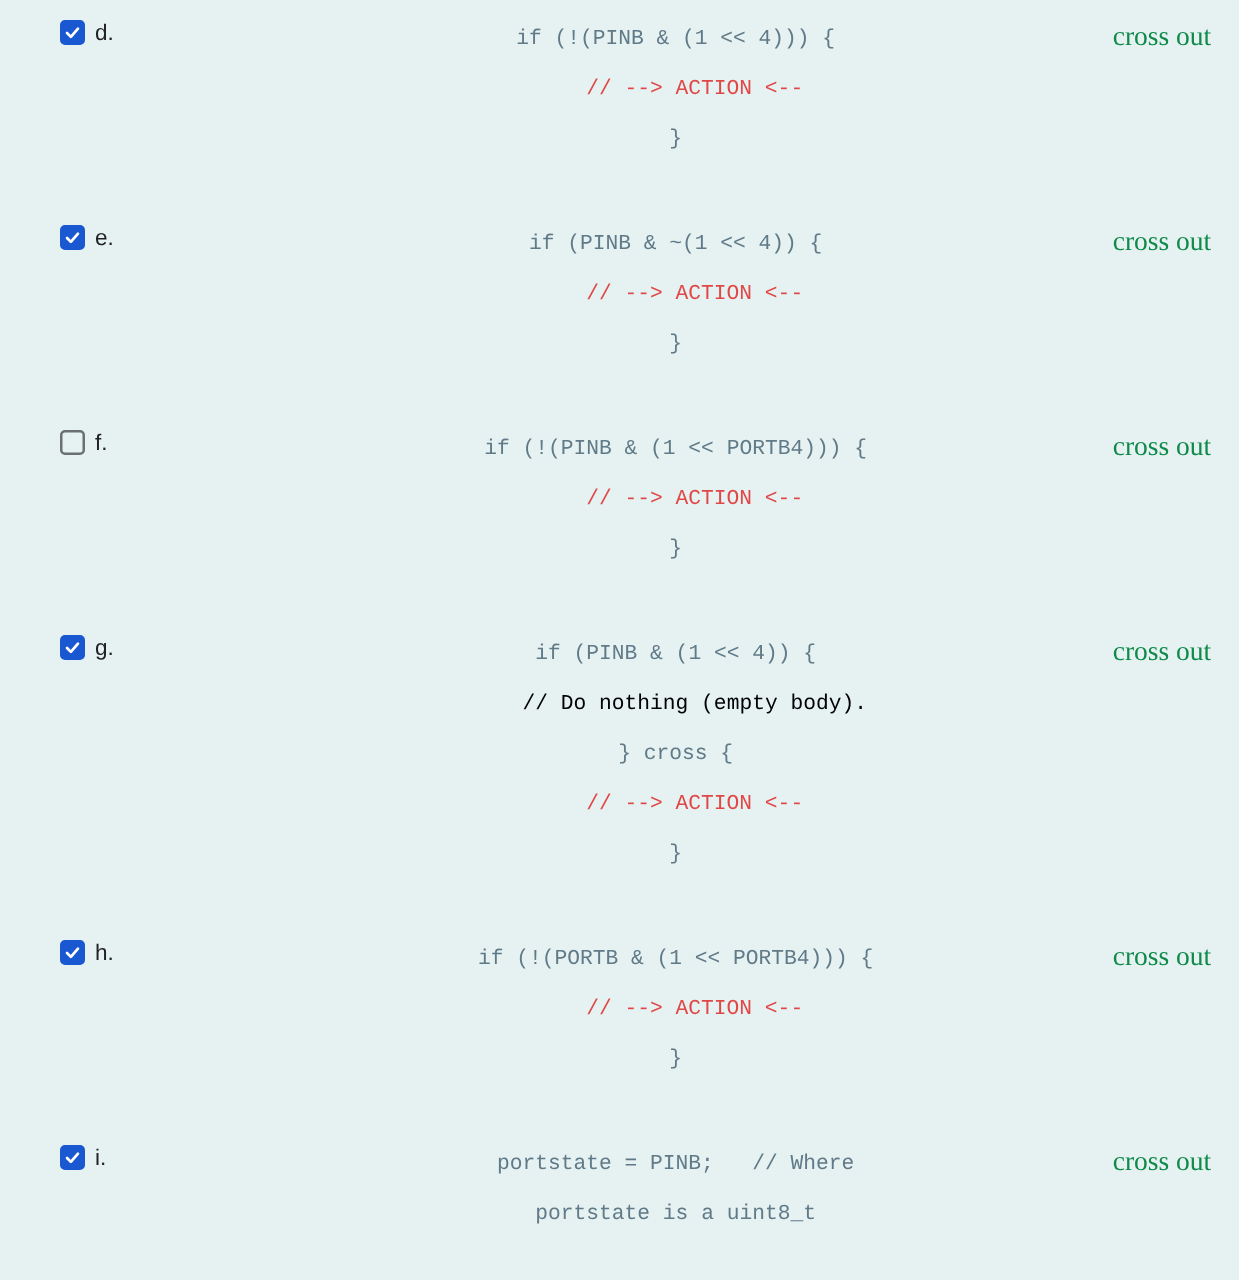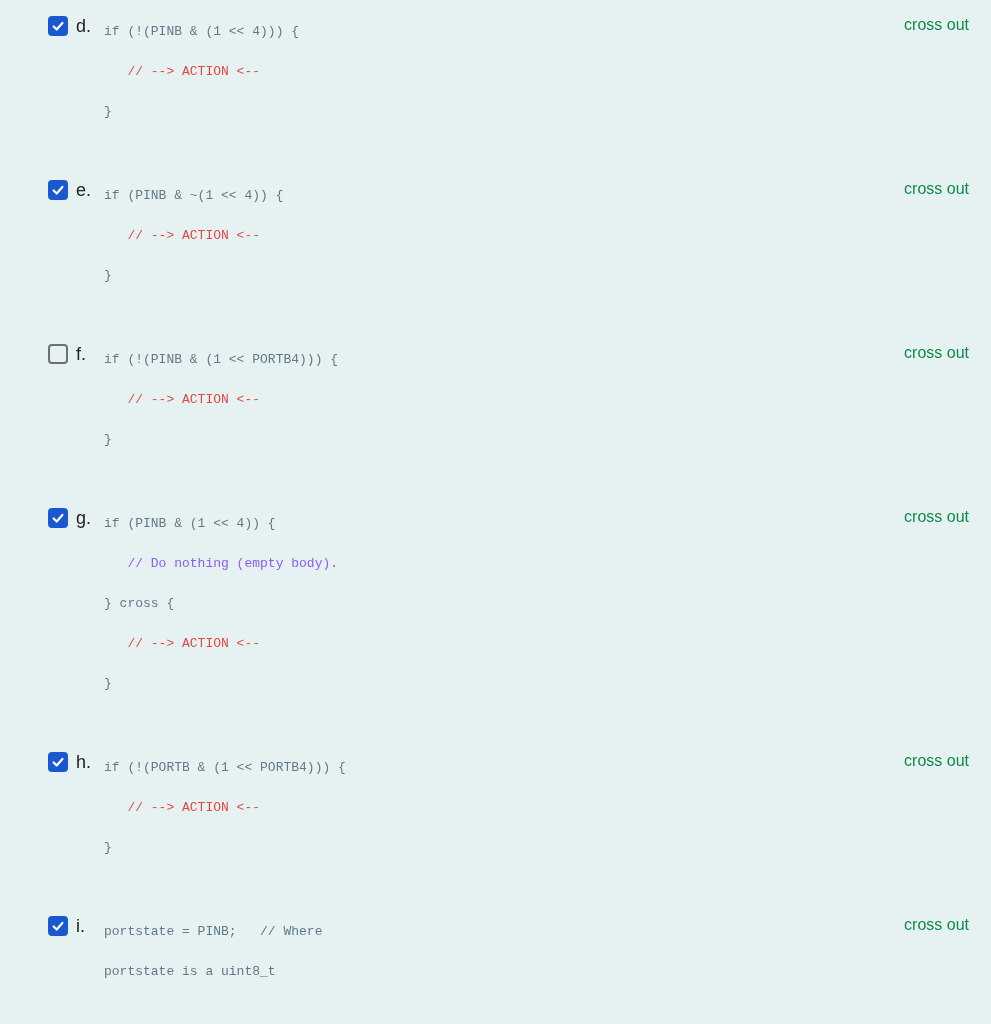--- a/index.html
+++ b/index.html
@@ -55,38 +55,40 @@
     color: #222;
     padding-top: 4px;
     margin-left: 4px;
   }
   .body {
     flex: 1 1 auto;
     padding-left: 6px;
   }
   .code {
     font-family: "Courier New", Courier, monospace;
-    font-size: 13px;
+    font-size: 17px;
     line-height: 40px;
     white-space: pre;
     color: #607a88;
+    text-align: center;
   }
   .code .action {
     color: #e04848;
   }
   .code .comment {
-    color: #8b5cf6;
+    color: #000000;
   }
   .crossout {
     position: absolute;
     right: 8px;
     top: 4px;
-    font-size: 16px;
+    font-size: 22px;
     color: #108a4a;
     cursor: pointer;
+    font-family: Liberation Serif, serif;
   }
 </style>
 </head>
 <body>
 
 <div class="container">
     <div class="option">
       <div class="checkbox-wrap">
         <div class="checkbox checked">
           <svg viewBox="0 0 16 16">

